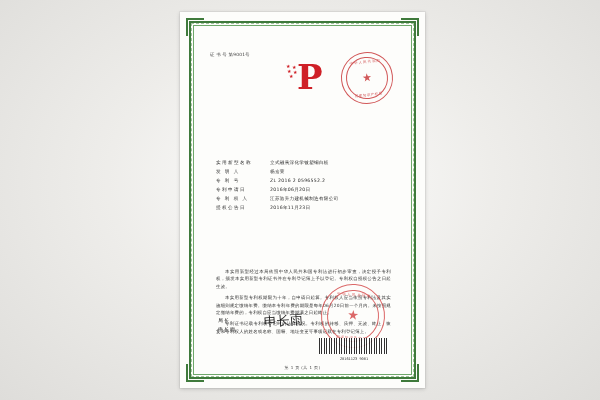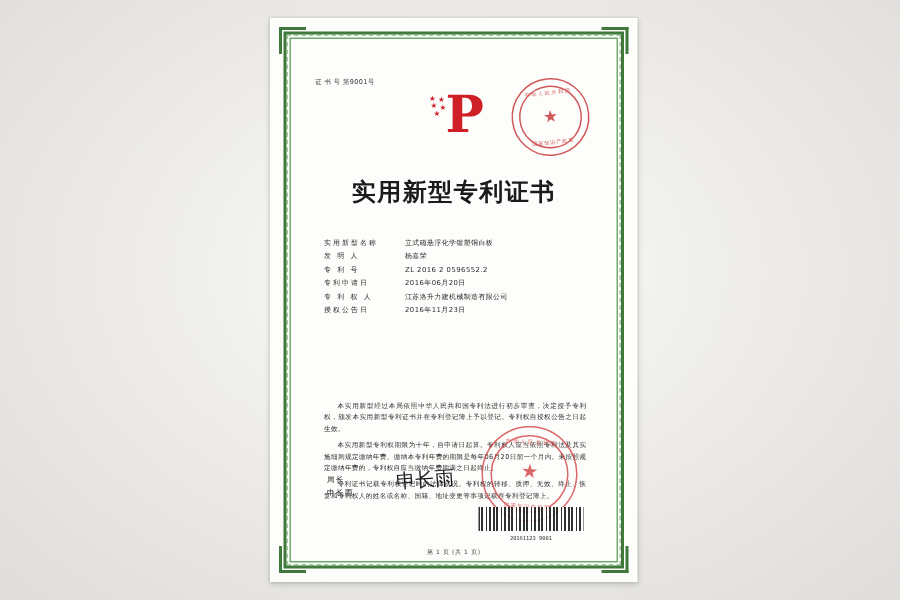--- a/index.html
+++ b/index.html
@@ -364,21 +364,20 @@
         <div class="p-mark">P</div>
       </div>
 
       <div id="seal-top">
         <div class="seal-inner"></div>
         <div class="seal-text-top">中华人民共和国</div>
         <div class="seal-star">★</div>
         <div class="seal-text-bottom">国家知识产权局</div>
       </div>
 
-      <div id="title">实用新型专利证书</div>
 
       <div id="fields">
         <div class="field-row">
           <div class="field-label">实用新型名称</div>
           <div class="field-value">立式磁悬浮化学镀塑铜白板</div>
         </div>
         <div class="field-row">
           <div class="field-label">发 明 人</div>
           <div class="field-value">杨嘉荣</div>
         </div>

